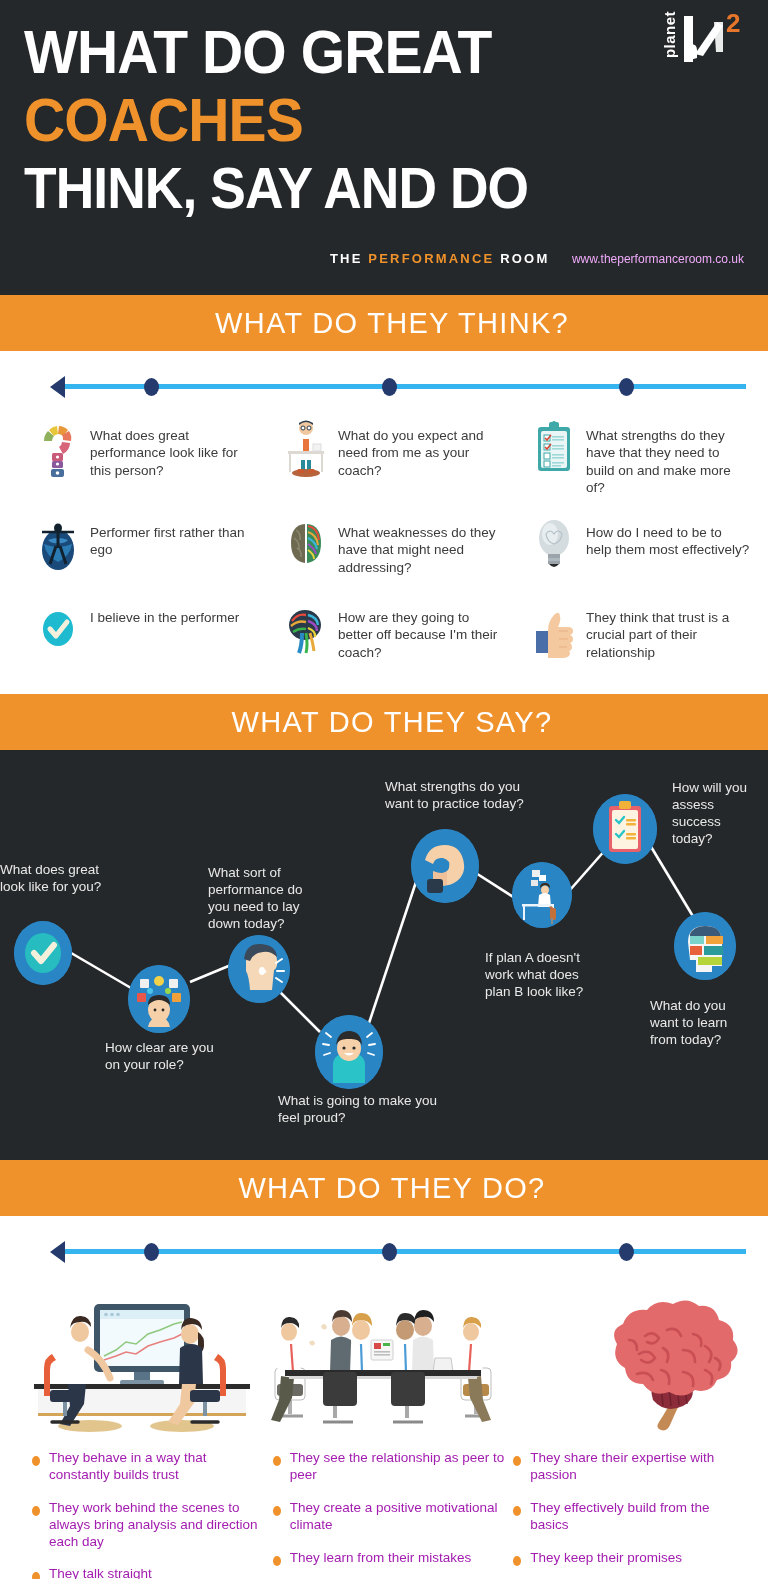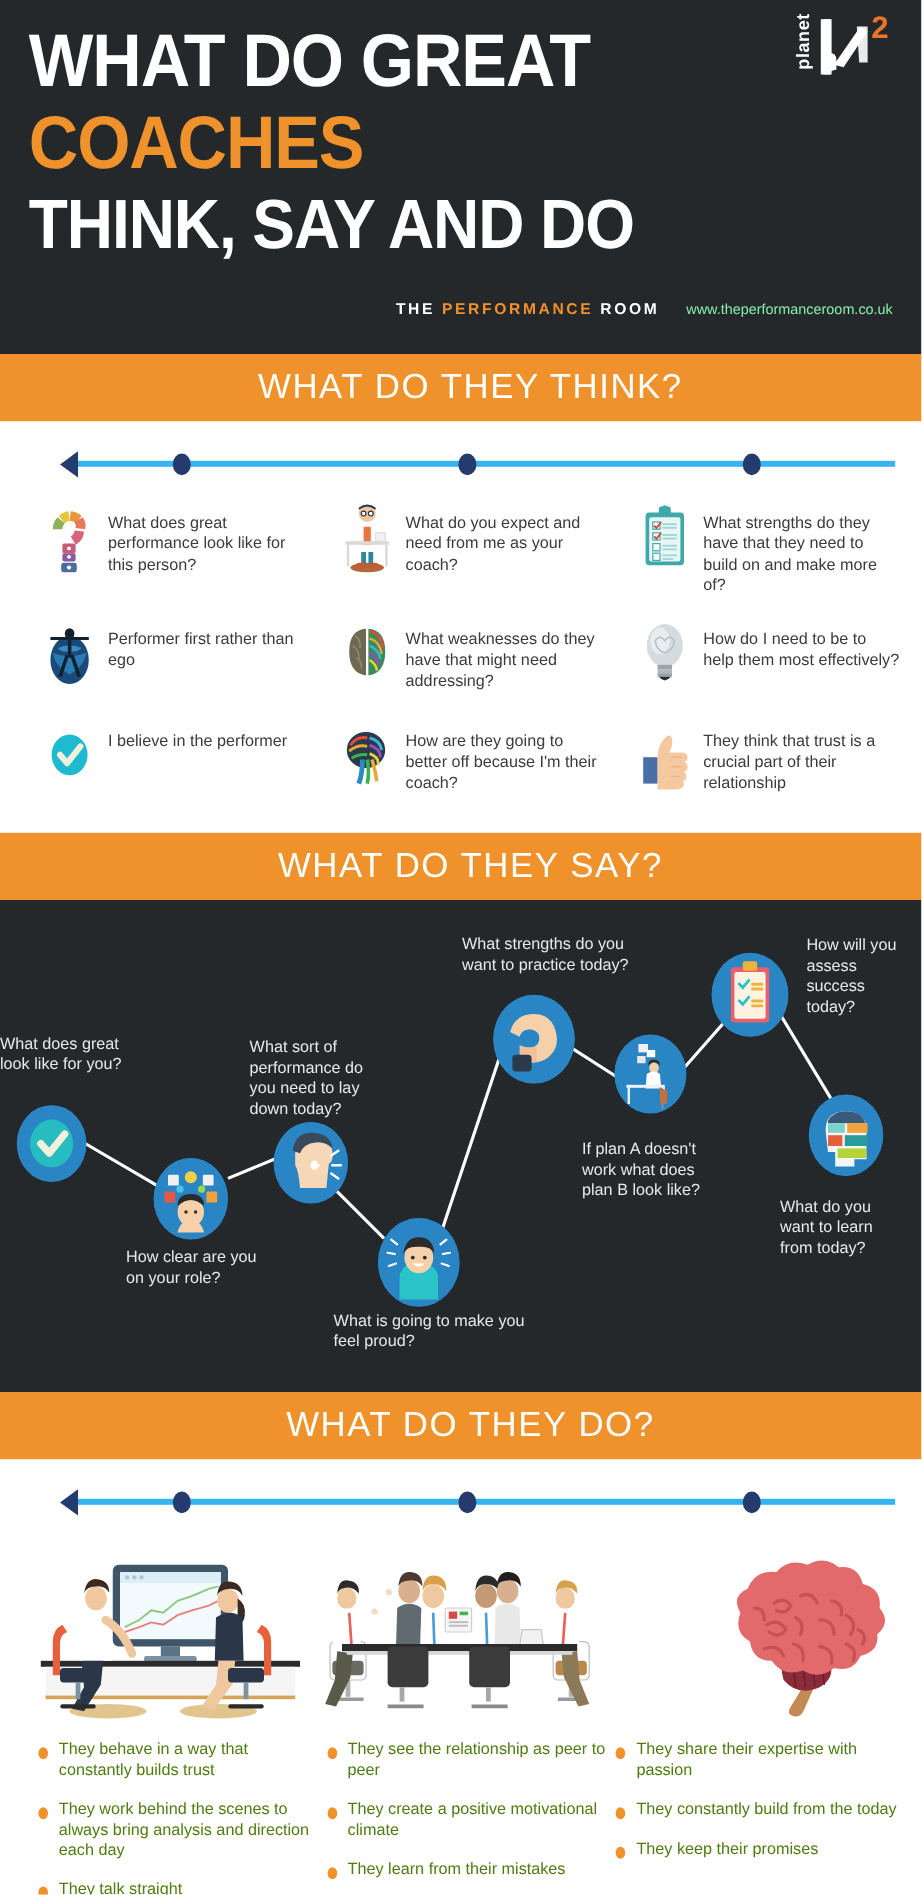--- a/index.html
+++ b/index.html
@@ -50,21 +50,21 @@
     font-size: 13px;
     font-weight: 700;
     letter-spacing: 2.2px;
     color: #ffffff;
     vertical-align: middle;
   }
   .tagline .mid { color: #f0922b; }
   .url {
     display: inline-block;
     font-size: 12px;
-    color: #86efac;
+    color: #f0abfc;
     margin-left: 18px;
     letter-spacing: 0px;
     vertical-align: middle;
     font-weight: 400;
   }
 
   .logo {
     position: absolute;
     right: 22px;
     top: 10px;
@@ -212,21 +212,21 @@
   .bdot {
     flex: 0 0 auto;
     width: 8px; height: 10px;
     border-radius: 50%;
     background: #f0922b;
     margin-top: 6px;
   }
   .btxt {
     font-size: 13.5px;
     line-height: 1.25;
-    color: #4d7c0f;
+    color: #a21caf;
   }
 </style>
 </head>
 <body>
 
 <div class="page">
 
   <div class="header">
     <div class="hl line1">WHAT DO GREAT</div>
     <div class="hl line2">COACHES</div>
@@ -750,21 +750,21 @@
         </div>
       </div>
 
       <div>
         <div class="bullet">
           <span class="bdot"></span>
           <span class="btxt">They share their expertise with passion</span>
         </div>
         <div class="bullet">
           <span class="bdot"></span>
-          <span class="btxt">They constantly build from the today</span>
+          <span class="btxt">They effectively build from the basics</span>
         </div>
         <div class="bullet">
           <span class="bdot"></span>
           <span class="btxt">They keep their promises</span>
         </div>
       </div>
 
     </div>
   </div>
 

